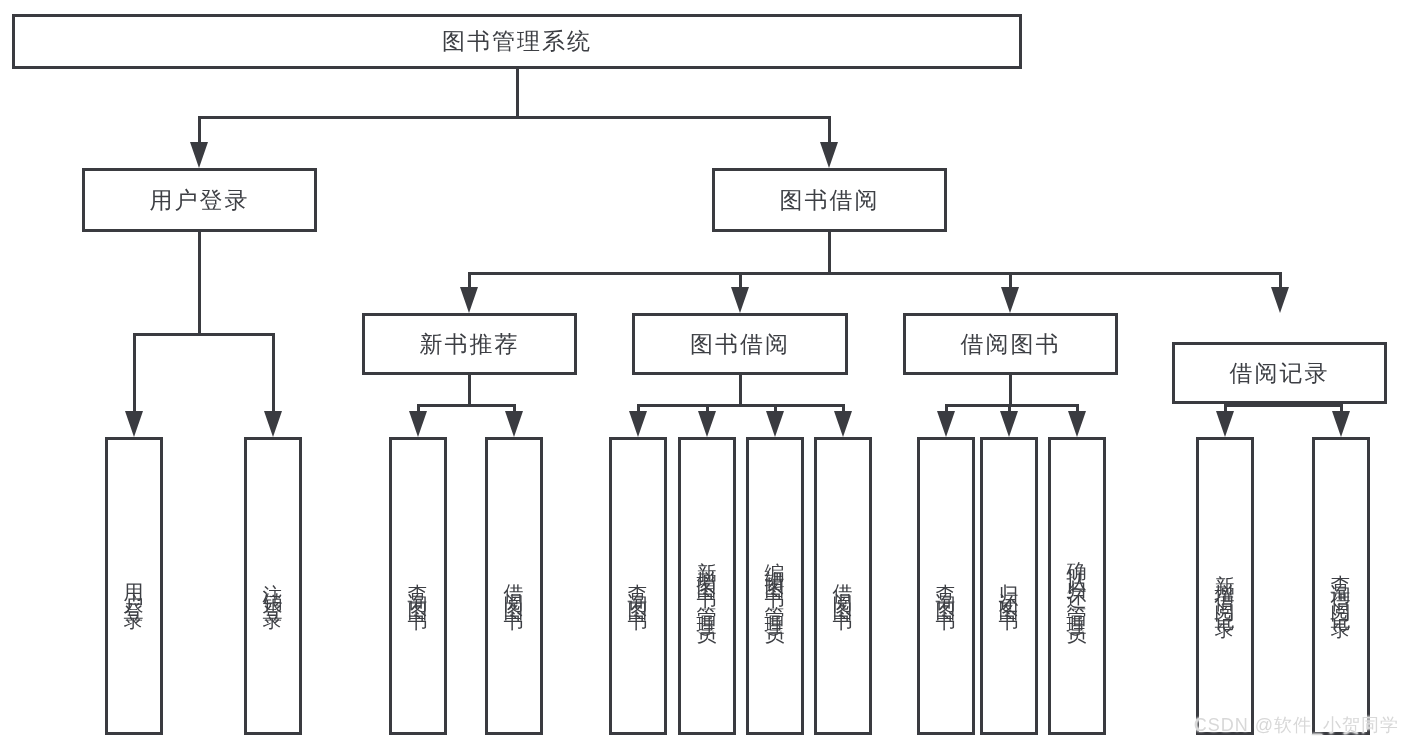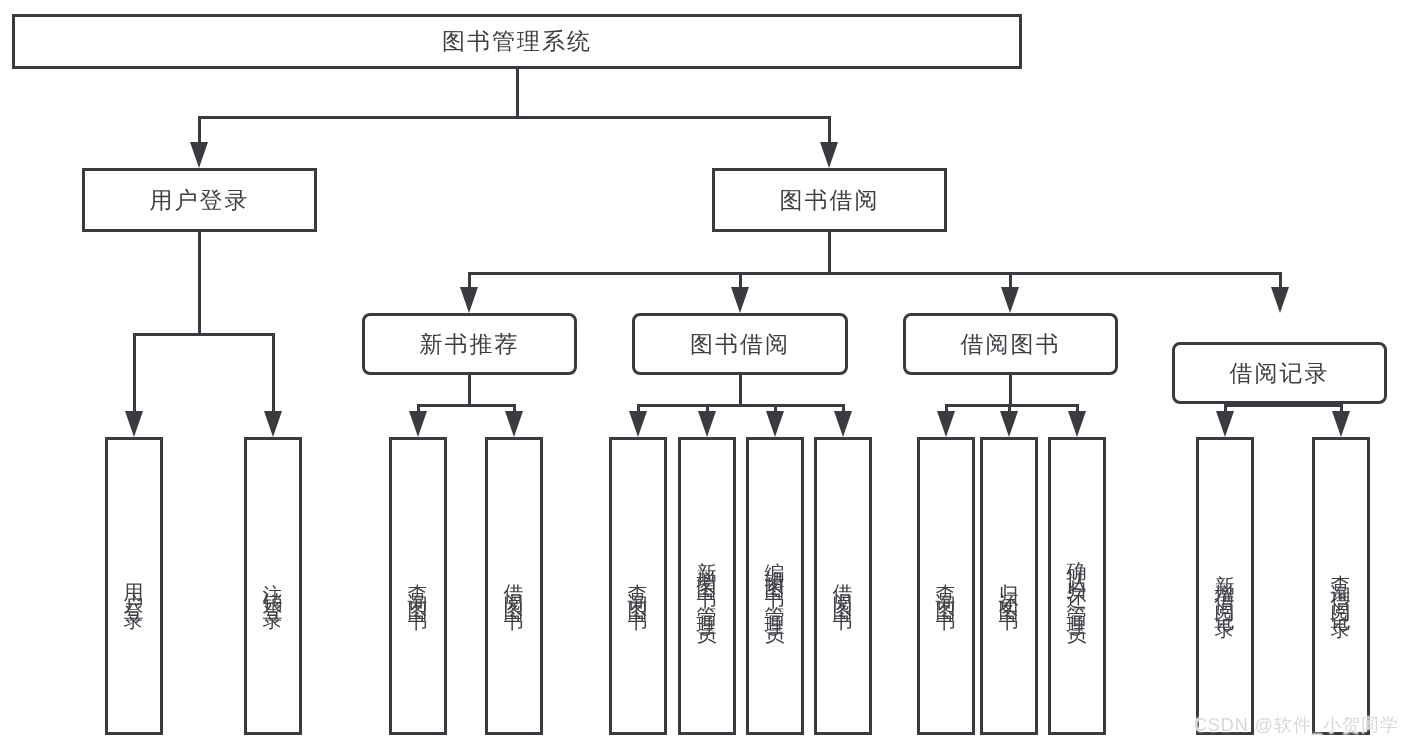--- a/index.html
+++ b/index.html
@@ -21,21 +21,21 @@
   .box{
     position:absolute;
     background:var(--bg);
     border:3px solid var(--line);
     display:flex;align-items:center;justify-content:center;
     letter-spacing:2px;
     z-index:2;
   }
   .root{left:12px;top:14px;width:1010px;height:55px;font-size:23px;}
   .lvl2{top:168px;width:235px;height:64px;font-size:23px;}
-  .lvl3{top:313px;width:215px;height:62px;font-size:23px;border-radius:8px;}
+  .lvl3{top:313px;width:215px;height:62px;font-size:23px;}
   .leaf{
     position:absolute;
     top:437px;width:58px;height:298px;
     background:var(--bg);
     border:3px solid var(--line);
     display:flex;align-items:center;justify-content:center;
     z-index:2;
   }
   .vtext{
     writing-mode:vertical-lr;

